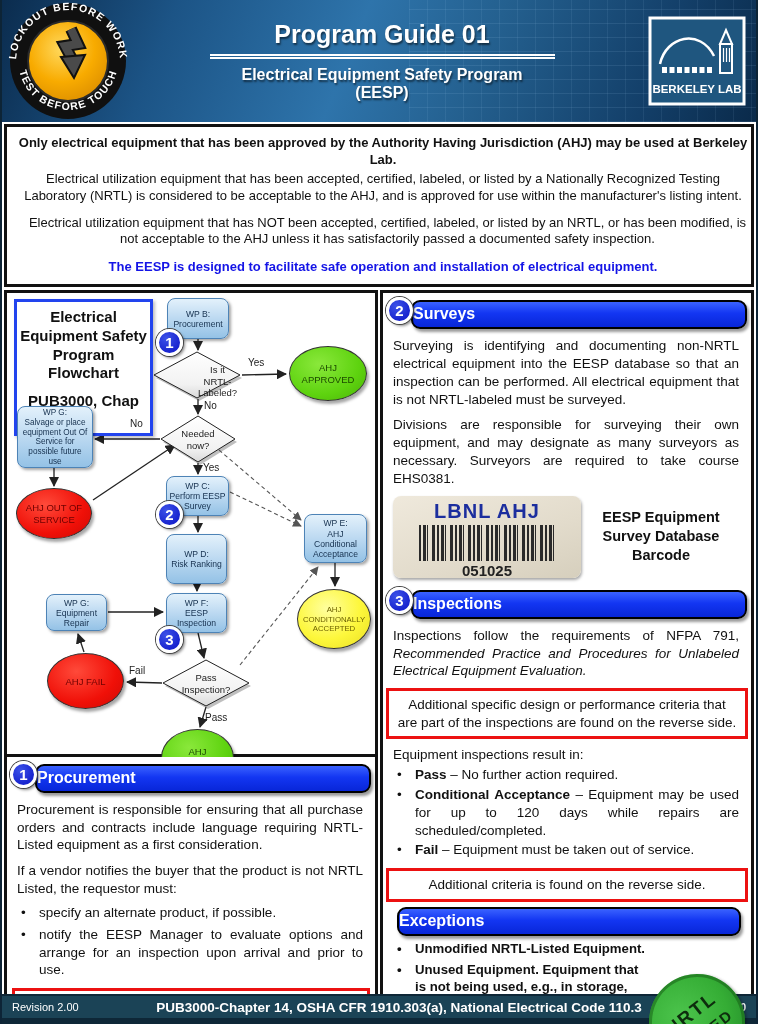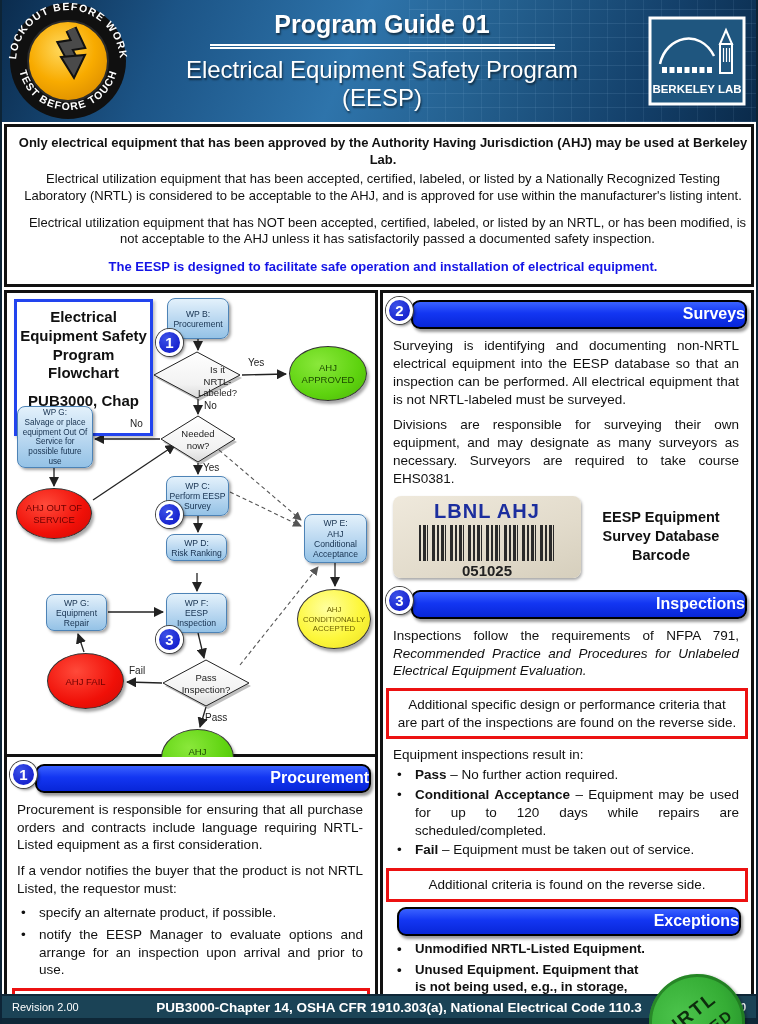--- a/index.html
+++ b/index.html
@@ -10,21 +10,21 @@
   
   .hdr { position:relative; height:122px; background:linear-gradient(112deg,#0b2c4e 0%,#1c5486 22%,#2e74ab 46%,#24608f 63%,#133f69 85%,#0a2a4a 100%); display:flex; align-items:center; overflow:hidden; }
   .hdr::after { content:""; position:absolute; right:0; top:0; width:46%; height:100%;
      background: repeating-linear-gradient(0deg, rgba(180,220,255,.10) 0 1px, transparent 1px 14px),
                  repeating-linear-gradient(90deg, rgba(180,220,255,.08) 0 1px, transparent 1px 18px);
      pointer-events:none; }
   .hdr-badge { position:relative; width:132px; height:122px; flex:0 0 auto; z-index:2; }
   .hdr-center { position:relative; flex:1; text-align:center; color:#fff; z-index:2; padding-right:8px; }
   .pg-title { font-size:25px; font-weight:bold; text-shadow:1px 2px 2px rgba(0,0,0,.55); }
   .double-line { width:345px; margin:5px auto 7px auto; border-top:2px solid #fff; border-bottom:2px solid #fff; height:5px; }
-  .main-title { font-size:24px; font-weight:normal; line-height:1.15; text-shadow:1px 2px 2px rgba(0,0,0,.55); }
+  .main-title { font-size:16px; font-weight:bold; line-height:1.15; text-shadow:1px 2px 2px rgba(0,0,0,.55); }
   .logo-wrap { position:relative; width:118px; height:122px; flex:0 0 auto; z-index:2; }
 
   
   .intro { margin:2px 2px 0 2px; border:3px solid #111; background:#fff; padding:8px 2px 6px 10px; text-align:center; font-size:13px; line-height:1.3; color:#111; }
   .intro p { margin:0 0 2px 0; }
   .intro .sp { margin-top:10px;margin-left:9px; }
   .intro .b { font-weight:bold; }
   .intro .blue { color:#1414e6; font-weight:bold; margin-top:11px; }
 
   
@@ -47,21 +47,21 @@
   .dtext { position:absolute; text-align:center; font-size:9.5px; line-height:1.2; color:#222; white-space:pre-line; }
   .elabel { position:absolute; font-size:10px; color:#222; }
   .numbadge { position:absolute; width:27px; height:27px; border-radius:50%; background:radial-gradient(circle at 35% 30%, #3c52e8 0%, #1824cf 70%); border:3px solid #fff; box-shadow:0 0 0 1px #444, 2px 2px 3px rgba(0,0,0,.45); color:#fff; font-weight:bold; font-size:15px; display:flex; align-items:center; justify-content:center; z-index:5; }
 
   .divider-h { height:3px; background:#111; }
   .divider-h.thick { height:4px; }
 
   
   .sec { position:relative; flex:1; background:#fff; }
   .secbar-row { position:relative; margin:7px 4px 0 4px; }
-  .secbar { margin-left:24px; background:linear-gradient(180deg,#3a62ff 0%,#1336f2 45%,#0826d8 100%); border:2px solid #000; border-radius:9px; color:#fff; font-weight:bold; text-align:right; font-size:16px; padding:3px 0 4px 0; box-shadow:2px 3px 3px rgba(0,0,0,.4); }
+  .secbar { margin-left:24px; background:linear-gradient(180deg,#3a62ff 0%,#1336f2 45%,#0826d8 100%); border:2px solid #000; border-radius:9px; color:#fff; font-weight:bold; text-align:left; font-size:16px; padding:3px 0 4px 0; box-shadow:2px 3px 3px rgba(0,0,0,.4); }
   .secbar.noshift { margin-left:10px; margin-right:6px; }
   .secbar-row .numbadge { left:-1px; top:-3px; }
   .bodytext { margin:8px 12px 0 10px; font-size:13.5px; line-height:1.32; text-align:justify; color:#111; }
   .redbox { border:3px solid #ec1111; background:#fff; text-align:center; font-size:13.5px; line-height:1.3; color:#111; padding:5px 8px; }
   .redbox.bold { font-weight:bold; }
   .bullets { margin:6px 12px 0 12px; }
   .bullet { display:flex; font-size:13.5px; line-height:1.32; color:#111; margin-top:4px; }
   .bullet .dot { flex:0 0 20px; text-align:left; padding-left:2px; }
   .bullet .bt { flex:1; text-align:justify; }
 
@@ -226,21 +226,21 @@
 Procurement</div>
         <div class="fnode" style="left:10px;top:113px;width:76px;height:62px;font-size:8.2px;">WP G:
 Salvage or place
 equipment Out Of
 Service for
 possible future
 use</div>
         <div class="fnode" style="left:159px;top:183px;width:63px;height:40px;">WP C:
 Perform  EESP
 Survey</div>
-        <div class="fnode" style="left:159px;top:241px;width:61px;height:27px;">WP D:
+        <div class="fnode" style="left:159px;top:241px;width:61px;height:50px;">WP D:
 Risk Ranking</div>
         <div class="fnode" style="left:297px;top:221px;width:63px;height:49px;">WP E:
 AHJ
 Conditional
 Acceptance</div>
         <div class="fnode" style="left:39px;top:301px;width:61px;height:37px;">WP G:
 Equipment
 Repair</div>
         <div class="fnode" style="left:159px;top:300px;width:61px;height:40px;">WP F:
 EESP

